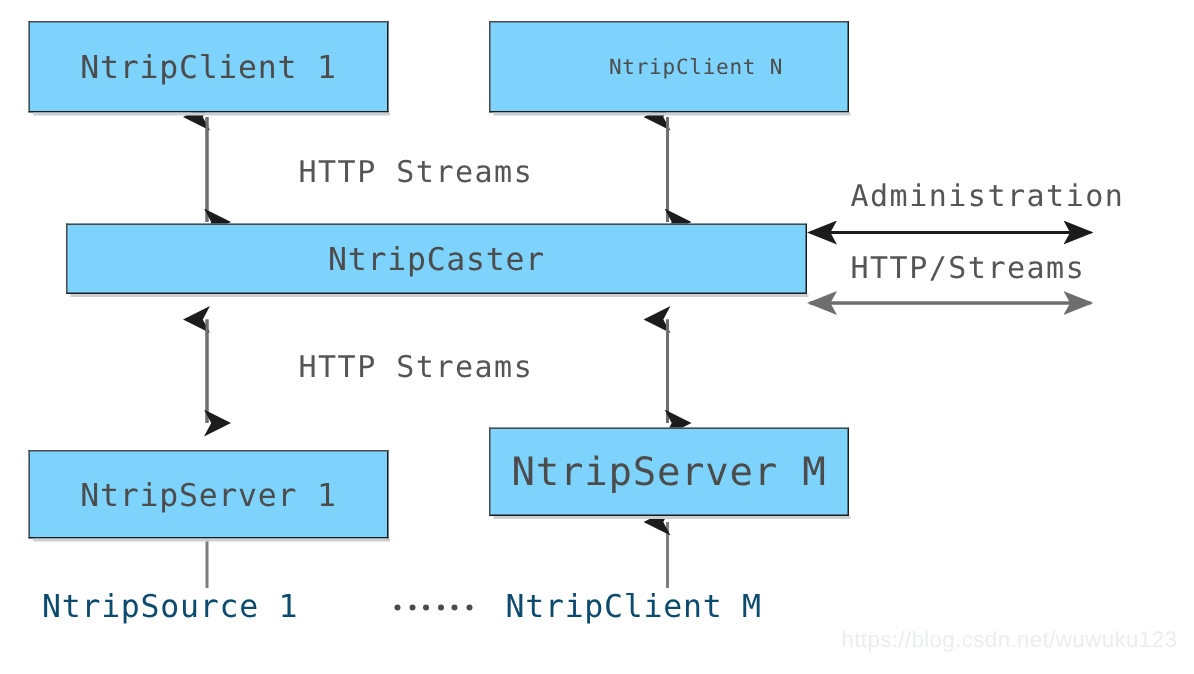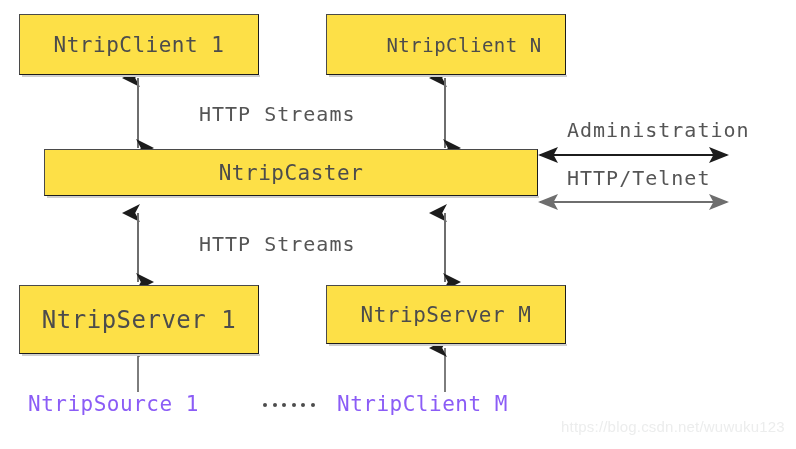--- a/index.html
+++ b/index.html
@@ -14,42 +14,42 @@
     background: #ffffff;
     font-family: "DejaVu Sans Mono", "Liberation Mono", monospace;
     overflow: hidden;
   }
   .node-box {
     position: absolute;
     box-sizing: border-box;
     border: 1px solid #4a4a4a;
     border-right-color: #1c1c1c;
     border-bottom-color: #1c1c1c;
-    background: #fde047;
+    background: #7dd3fc;
     display: flex;
     align-items: center;
     justify-content: center;
     color: #4c4c4c;
     letter-spacing: 0.5px;
     white-space: nowrap;
   }
   .node-box::after {
     content: "";
     position: absolute;
     left: 2px;
     right: -2px;
     bottom: -3px;
     height: 2px;
     background: #cfcfcf;
   }
   #client-1-box  { left: 19px;  top: 14px;  width: 240px; height: 61px; font-size: 21px; }
-  #client-n-box  { left: 326px; top: 14px;  width: 240px; height: 61px; font-size: 19px; padding-left: 36px; }
+  #client-n-box  { left: 326px; top: 14px;  width: 240px; height: 61px; font-size: 14px; padding-left: 36px; }
   #caster-box    { left: 44px;  top: 149px; width: 494px; height: 47px; font-size: 21px; }
-  #server-1-box  { left: 19px;  top: 285px; width: 240px; height: 69px; font-size: 24px; }
-  #server-m-box  { left: 326px; top: 285px; width: 240px; height: 59px; font-size: 21px; }
+  #server-1-box  { left: 19px;  top: 300px; width: 240px; height: 59px; font-size: 21px; }
+  #server-m-box  { left: 326px; top: 285px; width: 240px; height: 59px; font-size: 26px; }
 
   .arrow-svg {
     position: absolute;
     left: 0;
     top: 0;
     width: 796px;
     height: 449px;
     pointer-events: none;
   }
   .edge-label {
@@ -59,21 +59,21 @@
     letter-spacing: 1px;
     white-space: nowrap;
   }
   #label-http-streams-top    { left: 199px; top: 102px; }
   #label-http-streams-bottom { left: 199px; top: 232px; }
   #label-administration      { left: 567px; top: 118px; text-align: center; }
   #label-http-telnet         { left: 567px; top: 166px; }
 
   .source-label {
     position: absolute;
-    color: #8b5cf6;
+    color: #0c4a6e;
     font-size: 21px;
     letter-spacing: 0.5px;
     white-space: nowrap;
   }
   #source-1-label { left: 28px;  top: 392px; }
   #source-m-label { left: 337px; top: 392px; }
 
   #ellipsis-dots {
     position: absolute;
     left: 263px;
@@ -175,21 +175,21 @@
   <div class="node-box" id="server-1-box">NtripServer 1</div>
 
   <div class="node-box" id="server-m-box">NtripServer M</div>
 
   <div class="edge-label" id="label-http-streams-top">HTTP Streams</div>
 
   <div class="edge-label" id="label-http-streams-bottom">HTTP Streams</div>
 
   <div class="edge-label" id="label-administration">Administration</div>
 
-  <div class="edge-label" id="label-http-telnet">HTTP/Telnet</div>
+  <div class="edge-label" id="label-http-telnet">HTTP/Streams</div>
 
   <div class="source-label" id="source-1-label">NtripSource 1</div>
 
   <div id="ellipsis-dots">
     <span></span>
     <span></span>
     <span></span>
     <span></span>
     <span></span>
     <span></span>

